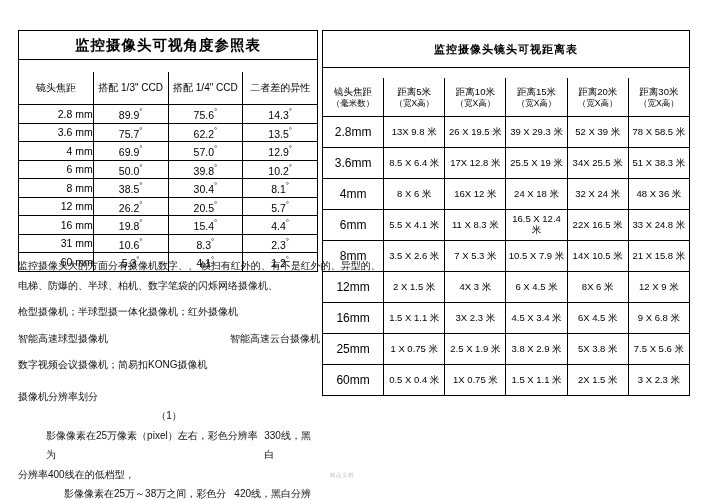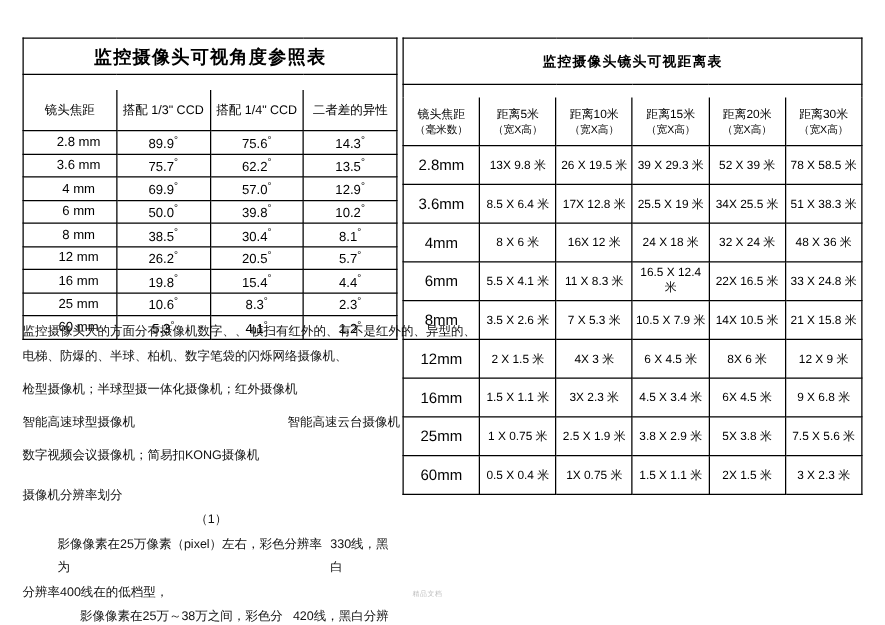--- a/index.html
+++ b/index.html
@@ -49,21 +49,21 @@
   .left-head td{
     height:32px;
     font-size:10px;
     border-top:none;
   }
   .left-body td{
     height:17.5px;
     font-size:10.5px;
   }
   .left-body td.first{
-    text-align:center;
+    text-align:right;
     padding-left:14px;
   }
   .deg{font-size:8px;vertical-align:super;}
 
   
   .right-wrap{
     position:absolute;
     left:322px;top:30px;
     width:368px;
   }
@@ -182,21 +182,21 @@
         <td><span>20.5</span><span class="deg">°</span></td>
         <td><span>5.7</span><span class="deg">°</span></td>
       </tr>
       <tr class="left-body">
         <td class="first">16 mm</td>
         <td><span>19.8</span><span class="deg">°</span></td>
         <td><span>15.4</span><span class="deg">°</span></td>
         <td><span>4.4</span><span class="deg">°</span></td>
       </tr>
       <tr class="left-body">
-        <td class="first">25 mm</td>
+        <td class="first">31 mm</td>
         <td><span>10.6</span><span class="deg">°</span></td>
         <td><span>8.3</span><span class="deg">°</span></td>
         <td><span>2.3</span><span class="deg">°</span></td>
       </tr>
       <tr class="left-body">
         <td class="first">60 mm</td>
         <td><span>5.3</span><span class="deg">°</span></td>
         <td><span>4.1</span><span class="deg">°</span></td>
         <td><span>1.2</span><span class="deg">°</span></td>
       </tr>

